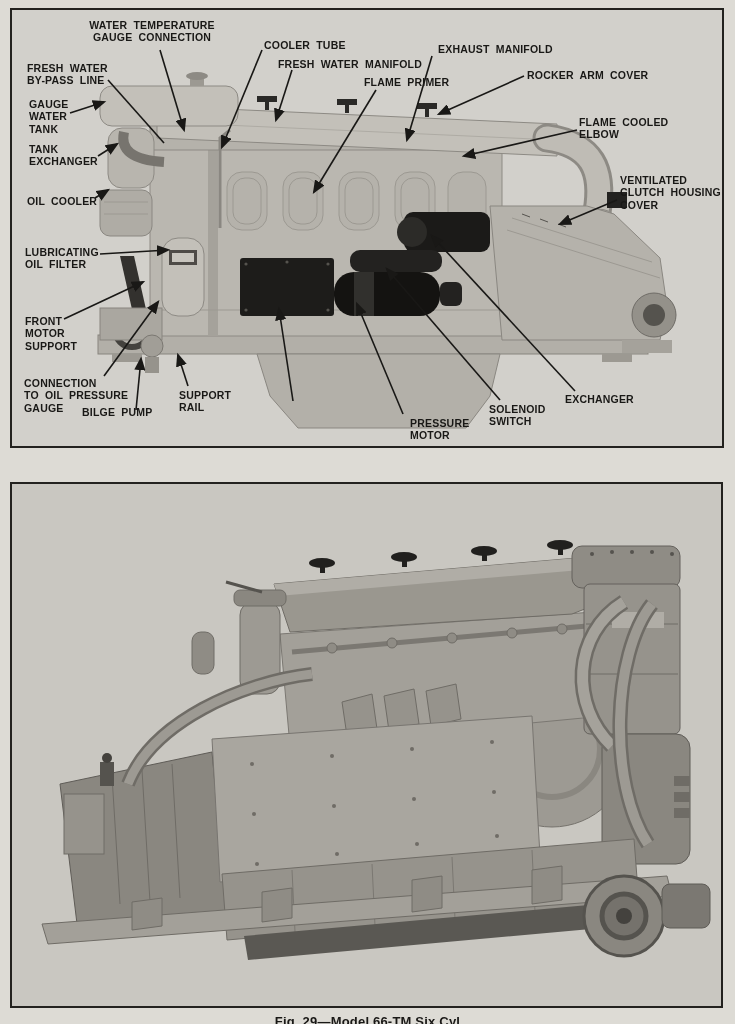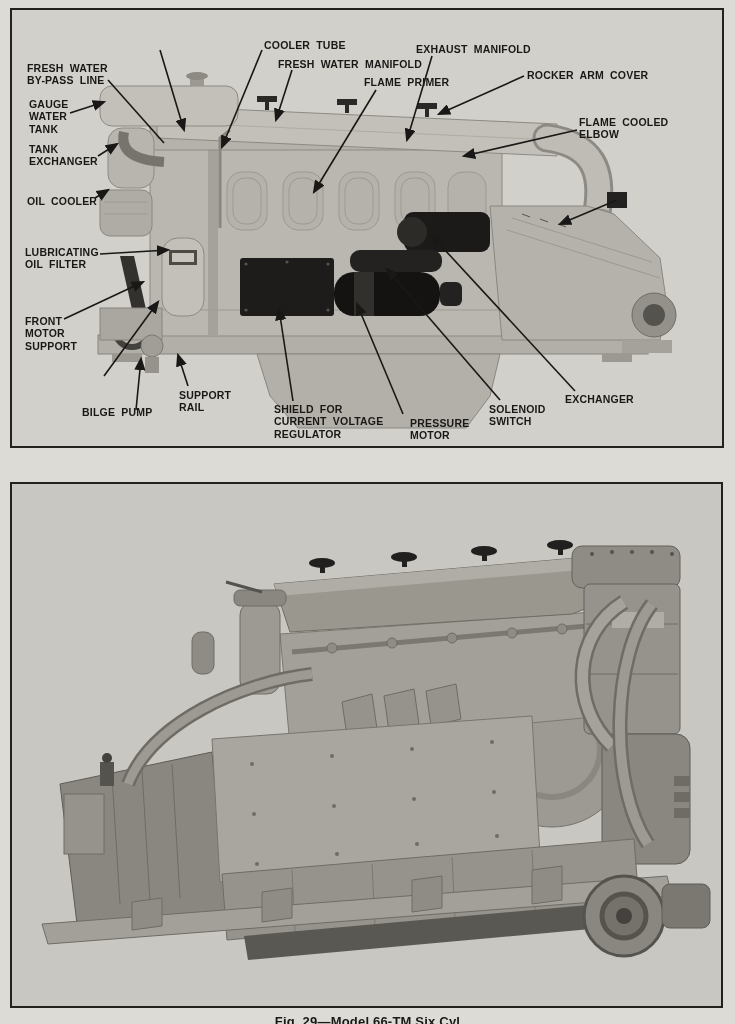--- a/index.html
+++ b/index.html
@@ -145,46 +145,51 @@
         <line x1="92" y1="366" x2="146" y2="292" marker-end="url(#ah)"></line>
         <line x1="124" y1="400" x2="129" y2="349" marker-end="url(#ah)"></line>
         <line x1="176" y1="376" x2="166" y2="345" marker-end="url(#ah)"></line>
         <line x1="281" y1="391" x2="267" y2="299" marker-end="url(#ah)"></line>
         <line x1="391" y1="404" x2="345" y2="294" marker-end="url(#ah)"></line>
         <line x1="488" y1="390" x2="375" y2="259" marker-end="url(#ah)"></line>
         <line x1="563" y1="381" x2="420" y2="226" marker-end="url(#ah)"></line>
       </g>
     </svg>
 
+    <div class="lbl center" style="left:55px;top:9px;width:170px">WATER TEMPERATURE
+GAUGE CONNECTION</div>
     <div class="lbl" style="left:252px;top:29px">COOLER TUBE</div>
     <div class="lbl" style="left:266px;top:48px">FRESH WATER MANIFOLD</div>
     <div class="lbl" style="left:352px;top:66px">FLAME PRIMER</div>
-    <div class="lbl" style="left:404px;top:33px">EXHAUST MANIFOLD</div>
+    <div class="lbl" style="left:426px;top:33px">EXHAUST MANIFOLD</div>
     <div class="lbl" style="left:515px;top:59px">ROCKER ARM COVER</div>
     <div class="lbl" style="left:567px;top:106px">FLAME COOLED
 ELBOW</div>
+    <div class="lbl" style="left:608px;top:164px">VENTILATED
+CLUTCH HOUSING
+COVER</div>
     <div class="lbl" style="left:15px;top:52px">FRESH WATER
 BY-PASS LINE</div>
     <div class="lbl" style="left:17px;top:88px">GAUGE
 WATER
 TANK</div>
     <div class="lbl" style="left:17px;top:133px">TANK
 EXCHANGER</div>
     <div class="lbl" style="left:15px;top:185px">OIL COOLER</div>
     <div class="lbl" style="left:13px;top:236px">LUBRICATING
 OIL FILTER</div>
     <div class="lbl" style="left:13px;top:305px">FRONT
 MOTOR
 SUPPORT</div>
+    <div class="lbl" style="left:12px;top:367px">CONNECTION
+TO OIL PRESSURE
+GAUGE</div>
     <div class="lbl" style="left:70px;top:396px">BILGE PUMP</div>
     <div class="lbl" style="left:167px;top:379px">SUPPORT
 RAIL</div>
-    <div class="lbl" style="left:262px;top:393px">SHIELD FOR
-CURRENT VOLTAGE
-REGULATOR</div>
     <div class="lbl" style="left:398px;top:407px">PRESSURE
 MOTOR</div>
     <div class="lbl" style="left:477px;top:393px">SOLENOID
 SWITCH</div>
     <div class="lbl" style="left:553px;top:383px">EXCHANGER</div>
   </div>
 
   <div class="figbox" id="fig-bottom">
     <svg width="709" height="522" viewBox="0 0 709 522">
       <g>

